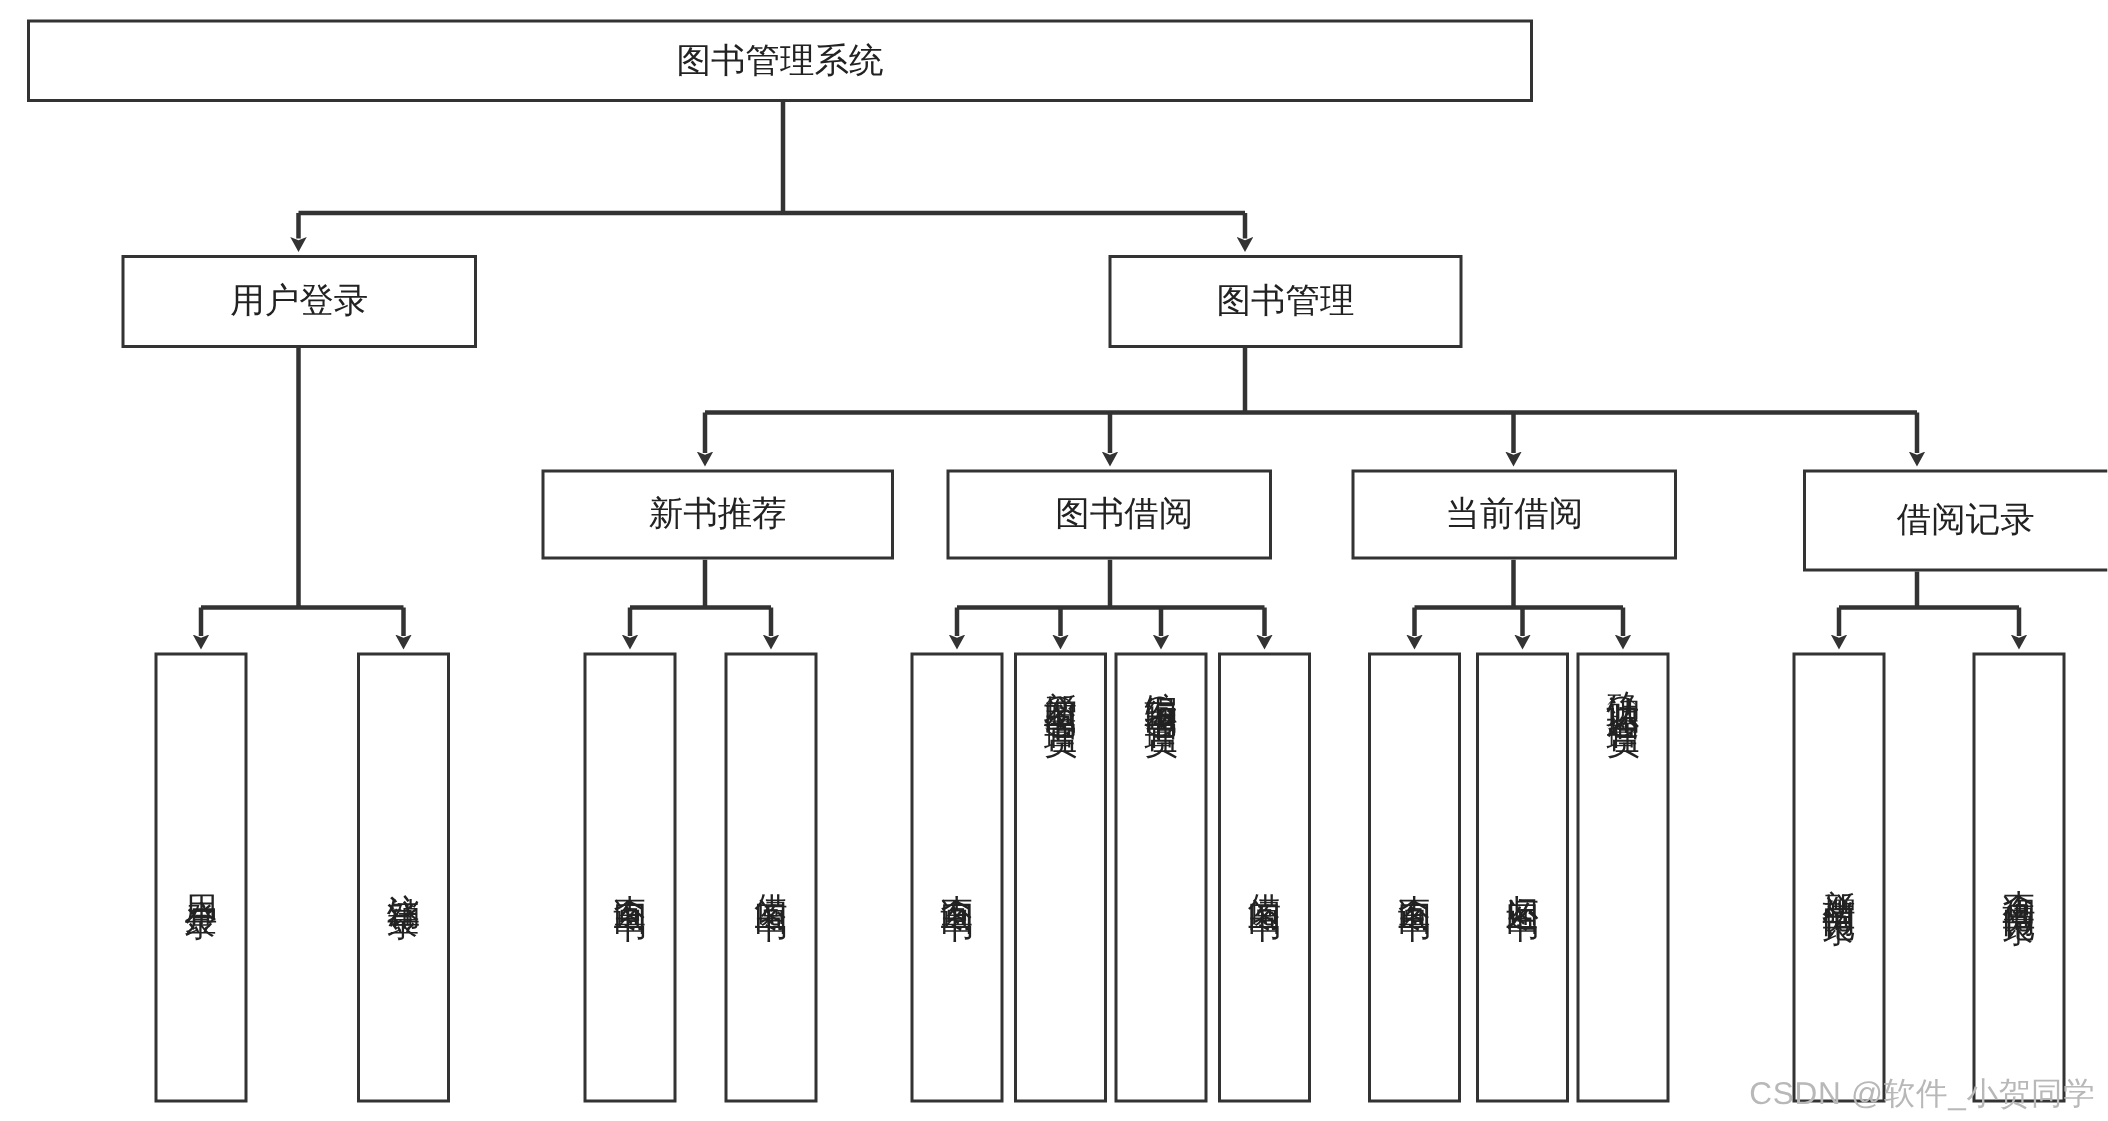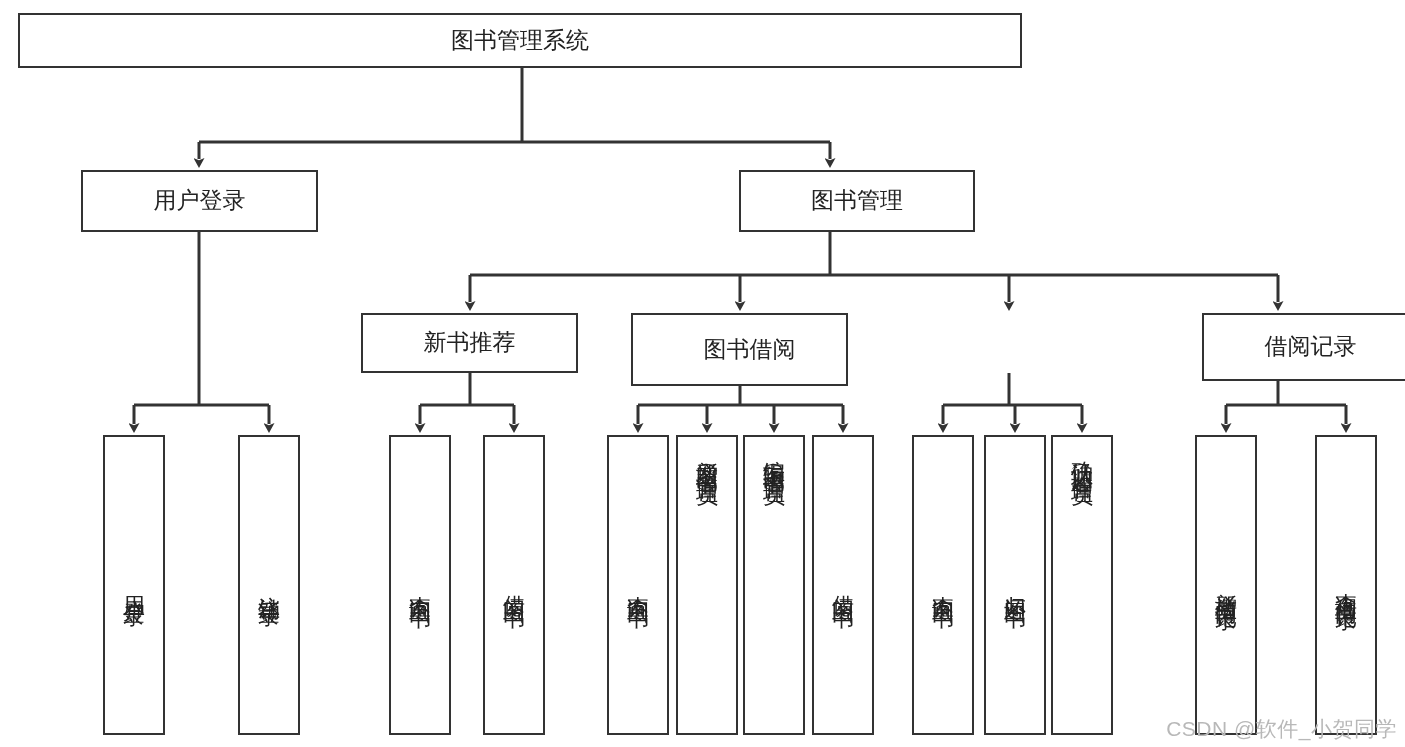--- a/index.html
+++ b/index.html
@@ -135,25 +135,28 @@
     <span>图书管理系统</span>
   </div>
 
   <div class="node h" style="left:81px; top:170px; width:237px; height:62px;">
     <span>用户登录</span>
   </div>
   <div class="node h" style="left:711px; top:170px; width:236px; height:62px;margin-left:28px;">
     <span>图书管理</span>
   </div>
 
-  <div class="node h" style="left:361px; top:313px; width:217px; height:60px;">
+  <div class="node h" style="left:361px; top:313px; width:235px; height:60px;">
     <span>新书推荐</span>
   </div>
-  <div class="node h" style="left:631px; top:313px; width:217px; height:73px;padding-left:20px;">
+  <div class="node h" style="left:631px; top:313px; width:217px; height:60px;padding-left:20px;">
     <span>图书借阅</span>
+  </div>
+  <div class="node h" style="left:901px; top:313px; width:217px; height:60px;">
+    <span>当前借阅</span>
   </div>
   <div class="node h" style="left:1202px; top:313px; width:217px; height:68px;">
     <span>借阅记录</span>
   </div>
 
   <div class="leaf mid" style="left:103px; top:435px; width:62px; height:300px;">
     <span class="vtext">用户登录</span>
   </div>
   <div class="leaf mid" style="left:238px; top:435px; width:62px; height:300px;">
     <span class="vtext">注销登录</span>

